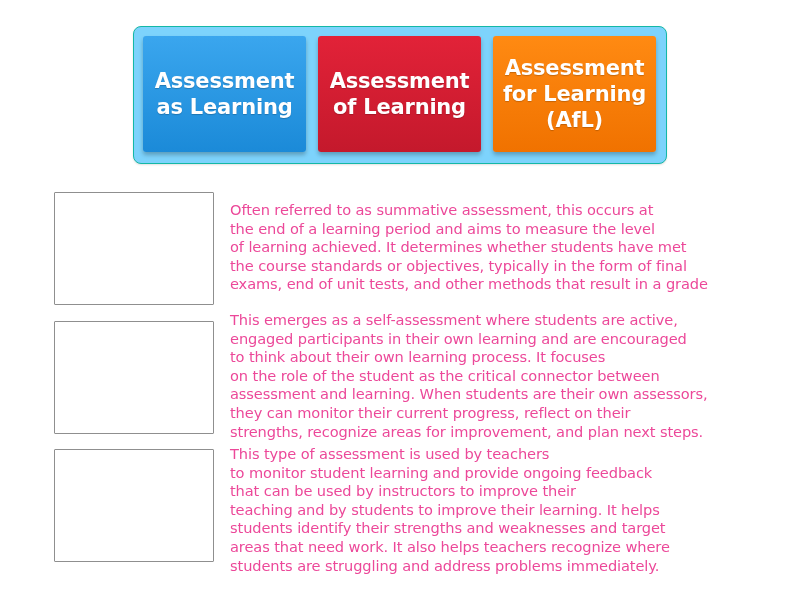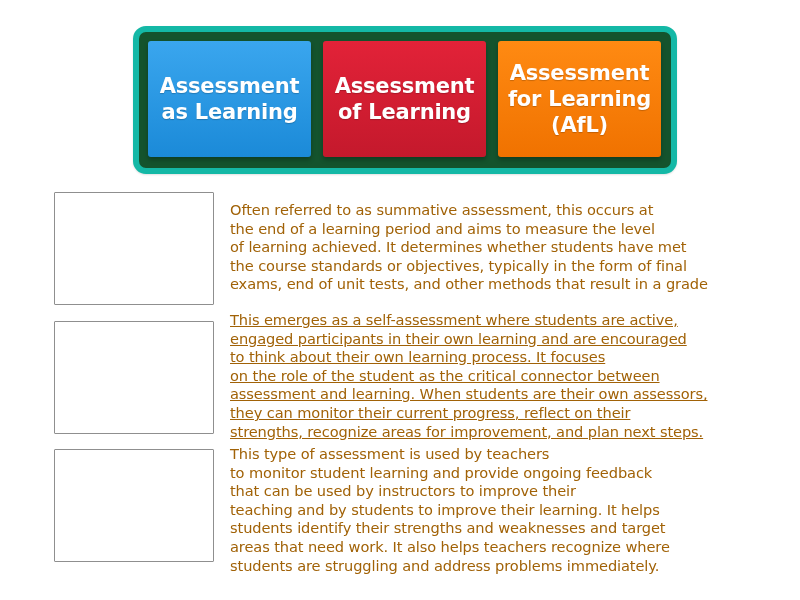--- a/index.html
+++ b/index.html
@@ -2,42 +2,42 @@
 <html><head>
   <meta charset="utf-8">
   <style>
     html, body { margin: 0; padding: 0; }
     body {
       width: 800px; height: 600px; background: #ffffff; position: relative; overflow: hidden;
       font-family: "DejaVu Sans", "Liberation Sans", sans-serif; color: #333333;
     }
     .tray {
       position: absolute; left: 133px; top: 26px; width: 532px; height: 136px;
-      border: 6px solid #14b8a6; border-radius: 13px; background: #14532d;
+      border: 1px solid #14b8a6; border-radius: 8px; background: #7dd3fc;
       box-shadow: 0 1px 2px rgba(0,0,0,0.12);
     }
     .tile {
       position: absolute; top: 9px; width: 163px; height: 116px; border-radius: 3px;
       display: flex; align-items: center; justify-content: center; text-align: center;
       color: #ffffff; font-weight: bold; font-size: 21px; line-height: 26px;
       box-shadow: 0 3px 4px rgba(0,0,0,0.25); cursor: grab;
       text-shadow: 0 1px 1px rgba(0,0,0,0.2);
       letter-spacing: -0.2px;
     }
     .tile span { display: block; white-space: pre-line; }
     .tile.blue { left: 9px; background: linear-gradient(#3aa6ee, #1b8ad8); }
     .tile.red { left: 184px; background: linear-gradient(#e22238, #c4192c); }
     .tile.orange { left: 359px; background: linear-gradient(#ff8a12, #f07200); }
     .slot {
       position: absolute; left: 54px; width: 158px; height: 111px;
       border: 1px solid #8f8f8f; background: #ffffff; border-radius: 1px;
     }
     .desc {
       position: absolute; left: 230px; width: 520px;
-      font-size: 14.6px; line-height: 18.6px; color: #a16207; white-space: pre-line;
+      font-size: 14.6px; line-height: 18.6px; color: #ec4899; white-space: pre-line;
       letter-spacing: -0.1px;
     }
   </style>
 </head>
 <body>
 
 <div class="tray">
   <div class="tile blue">
     <span>Assessment
 as Learning</span>
@@ -54,21 +54,21 @@
 </div>
 
 <div class="slot" style="top:192px;"></div>
 <div class="desc" style="top:201px;">Often referred to as summative assessment, this occurs at
 the end of a learning period and aims to measure the level
 of learning achieved. It determines whether students have met
 the course standards or objectives, typically in the form of final
 exams, end of unit tests, and other methods that result in a grade</div>
 
 <div class="slot" style="top:321px;"></div>
-<div class="desc" style="top:311px;text-decoration:underline;">This emerges as a self-assessment where students are active,
+<div class="desc" style="top:311px;">This emerges as a self-assessment where students are active,
 engaged participants in their own learning and are encouraged
 to think about their own learning process. It focuses
 on the role of the student as the critical connector between
 assessment and learning. When students are their own assessors,
 they can monitor their current progress, reflect on their
 strengths, recognize areas for improvement, and plan next steps.</div>
 
 <div class="slot" style="top:449px;"></div>
 <div class="desc" style="top:439px;margin-top:6px;">This type of assessment is used by teachers
 to monitor student learning and provide ongoing feedback

